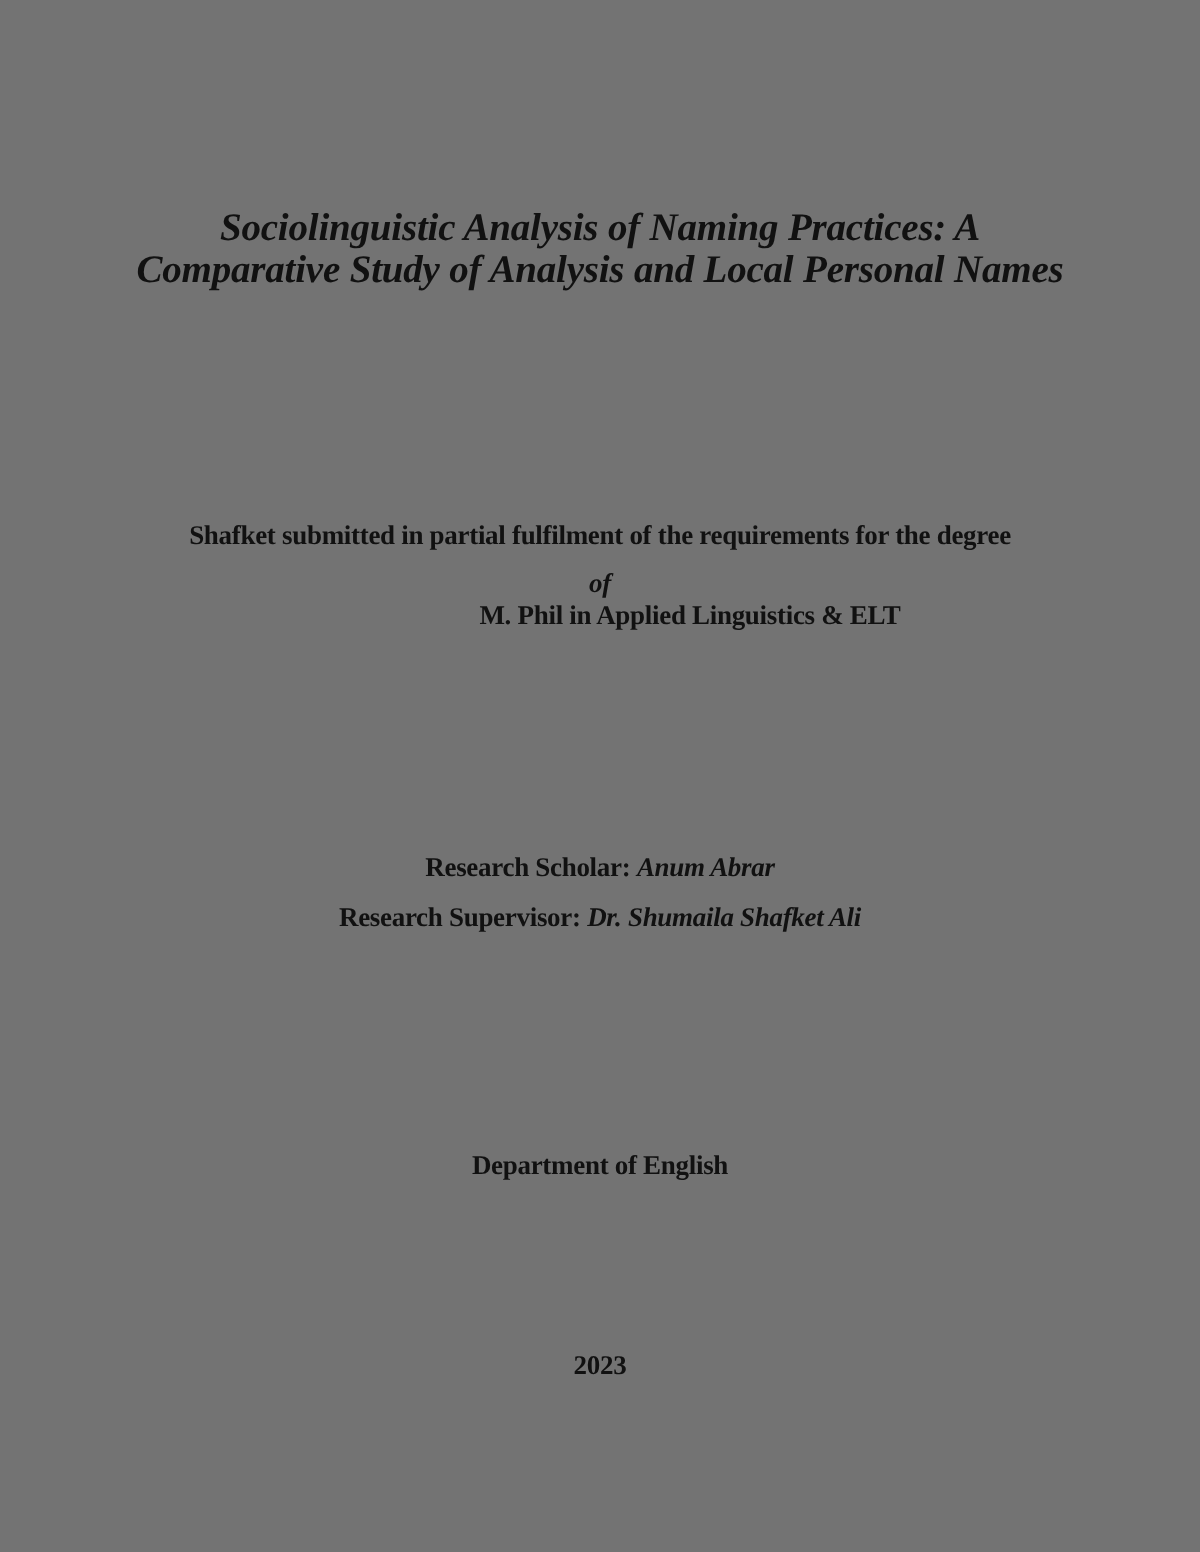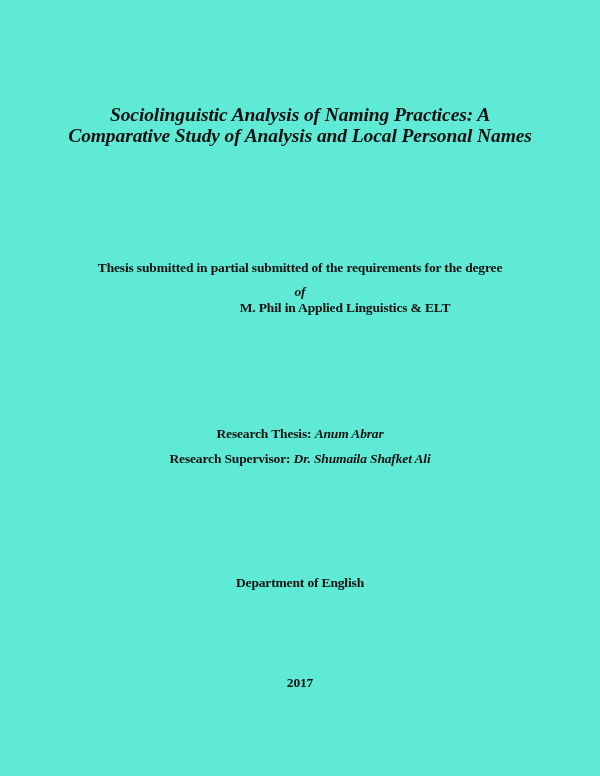--- a/index.html
+++ b/index.html
@@ -12,21 +12,21 @@
       height: 776px;
       position: relative;
       overflow: hidden;
       font-family: "Liberation Serif", "DejaVu Serif", serif;
       color: #111111;
     }
     .page {
       position: absolute;
       left: 0; top: 0;
       width: 600px; height: 776px;
-      background: #5eead4;
+      background: #737373;
     }
     .line {
       position: absolute;
       left: 0;
       width: 600px;
       text-align: center;
       white-space: nowrap;
     }
     .title {
       font-size: 19.5px;
@@ -46,28 +46,28 @@
     }
   </style>
 </head>
 <body>
 
 <div class="page">
 
   <div class="line title" style="top:104px;">Sociolinguistic Analysis of Naming Practices: A</div>
   <div class="line title" style="top:125px;">Comparative Study of Analysis and Local Personal Names</div>
 
-  <div class="line body-bold" style="top:260px;">Thesis submitted in partial submitted of the requirements for the degree</div>
+  <div class="line body-bold" style="top:260px;">Shafket submitted in partial fulfilment of the requirements for the degree</div>
   <div class="line body-bold" style="top:284px;font-style:italic;">of</div>
   <div class="line body-bold" style="top:300px;padding-left:45px;">M. Phil in Applied Linguistics &amp; ELT</div>
 
   <div class="line body-bold" style="top:426px;">
-    <span>Research Thesis: </span><span class="ital">Anum Abrar</span>
+    <span>Research Scholar: </span><span class="ital">Anum Abrar</span>
   </div>
   <div class="line body-bold" style="top:451px;">
     <span>Research Supervisor: </span><span class="ital">Dr. Shumaila Shafket Ali</span>
   </div>
 
   <div class="line body-bold" style="top:575px;">Department of English</div>
 
-  <div class="line body-bold" style="top:675px;">2017</div>
+  <div class="line body-bold" style="top:675px;">2023</div>
 
 </div>
 
 </body></html>

